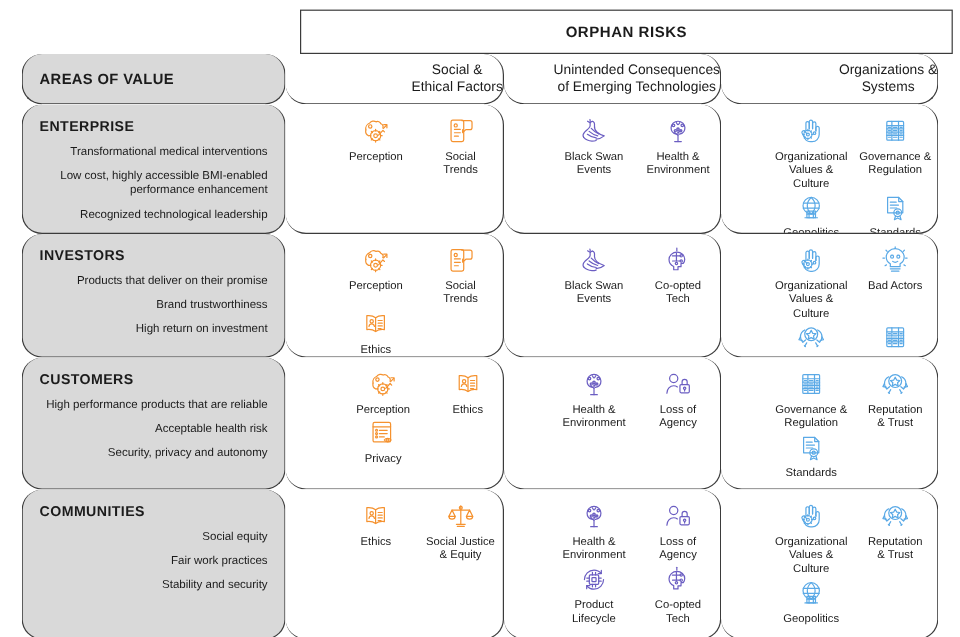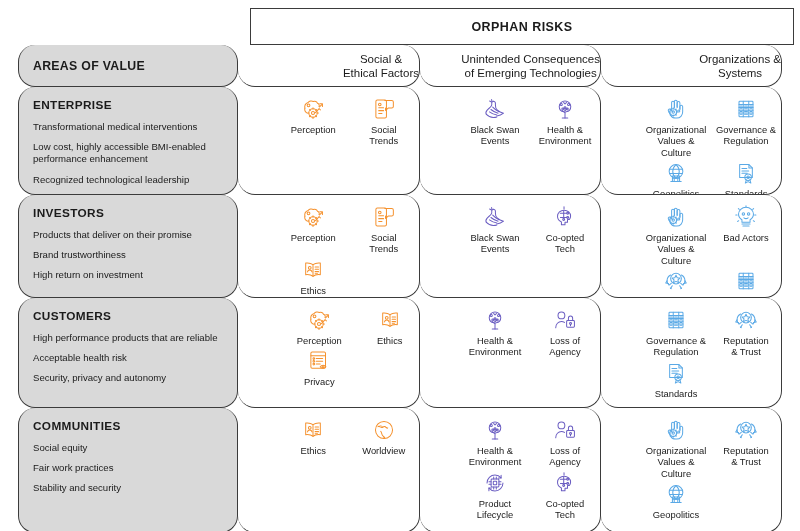--- a/index.html
+++ b/index.html
@@ -54,21 +54,21 @@
     font-weight:bold;font-size:12.3px;letter-spacing:.3px;
   }
 
   
   .valcell{padding:11px 14px 8px 14px;}
   .valcell .title{
     font-size:11.8px;font-weight:bold;letter-spacing:.35px;
     color:#1b1b1b;margin-bottom:9px;
   }
   .valcell .bullet{
-    font-size:9.6px;line-height:12.2px;color:#1b1b1b;margin-bottom:8px;
+    font-size:9.6px;line-height:12.2px;color:#1b1b1b;margin-bottom:8px;text-align:right;
   }
 
   
   .icons{
     position:absolute;inset:0;
     display:grid;
     grid-template-columns:1fr 1fr;
     align-content:start;
     padding-top:7px;
     padding-left:40px;
@@ -545,28 +545,33 @@
                 <path d="M18.6 12.4h4.2M18.6 15.2h4.2M18.6 18h4.2M18.6 20.6h3"></path>
                 <circle cx="12" cy="13.3" r="1.7"></circle>
                 <path d="M9.2 18.4c.3-1.6 1.4-2.5 2.8-2.5s2.5.9 2.8 2.5"></path>
               </svg>
             </span>
             <span class="cap">Ethics</span>
           </div>
           <div class="iconbox ">
             <span class="glyph-wrap">
               <svg class="glyph" viewBox="0 0 32 32" fill="none" stroke="#f5922f" stroke-width="1.25" stroke-linecap="round" stroke-linejoin="round">
-                <circle cx="16" cy="16" r="10.5"></circle>
-                <path d="M9 9.5c2 .4 2.6 2.2 4.2 2.4 1.3.2 1.8-1 3-.8 1.4.2 1.6 1.8 3 2.2 1.2.4 2.2-.4 3.2.2" fill="#f5922f" stroke="none" opacity=".9"></path>
-                <path d="M11.4 17c1.6 1.4 1.4 3.4 2.4 5 .8 1.3 2.6 1.8 3 3.4.3 1.2-.6 1.6-.6 1.6" fill="#f5922f" stroke="none" opacity=".9"></path>
-                <path d="M8.5 12c1.5-1.6 3.2 1 4.8.9 1.4-.1 2-1.3 3.4-1.2 1.6.1 2 2 3.6 2.2"></path>
-                <path d="M12 17.6c1.2 1.6 1 3.2 2 4.8 1 1.6 2.8 1.8 3 3.8"></path>
-              </svg>
-            </span>
-            <span class="cap">Worldview</span>
+                <path d="M16 5.5v19"></path>
+                <path d="M11.5 24.5h9"></path>
+                <path d="M7 10h18"></path>
+                <circle cx="16" cy="7.6" r="1.5"></circle>
+                <path d="M7 10l-3.2 6.3h6.4z"></path>
+                <path d="M3.8 16.3c0 1.8 1.4 3 3.2 3s3.2-1.2 3.2-3"></path>
+                <path d="M25 10l-3.2 6.3h6.4z"></path>
+                <path d="M21.8 16.3c0 1.8 1.4 3 3.2 3s3.2-1.2 3.2-3"></path>
+                <path d="M12.4 26.6h7.2"></path>
+              </svg>
+            </span>
+            <span class="cap">Social Justice
+&amp; Equity</span>
           </div>
           <div class="spacer"></div>
         </div>
       </div>
       <div class="cell">
         <div class="icons">
           <div class="iconbox ">
             <span class="glyph-wrap">
               <svg class="glyph" viewBox="0 0 32 32" fill="none" stroke="#6b5ec2" stroke-width="1.25" stroke-linecap="round" stroke-linejoin="round">
                 <path d="M16 13.5V27"></path>

